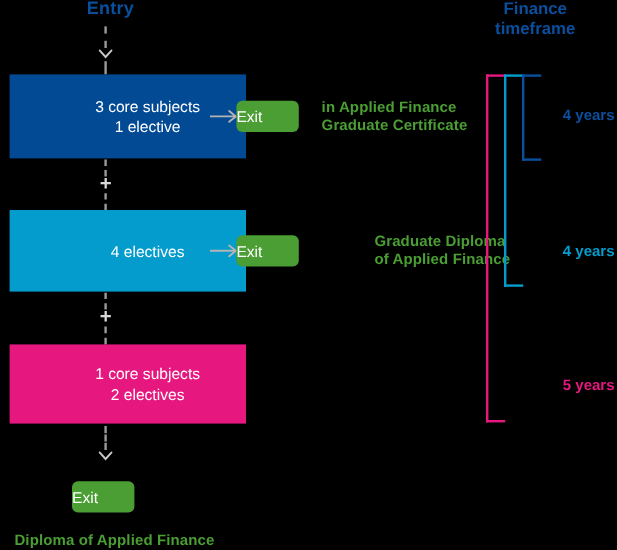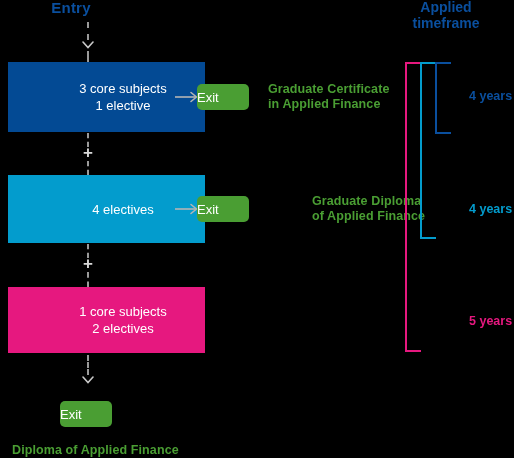--- a/index.html
+++ b/index.html
@@ -14,21 +14,21 @@
     position: relative;
     width: 514px;
     height: 458px;
     background: #000000;
     overflow: hidden;
   }
   .abs { position: absolute; }
 
   
   .entry-label {
-    left: 35px; top: -1px;
+    left: 56px; top: -1px;
     width: 72px;
     text-align: center;
     color: #0a4f9e;
     font-size: 15px;
     font-weight: bold;
     letter-spacing: 0.2px;
   }
   .maxtf-label {
     left: 386px; top: -1px;
     width: 120px;
@@ -119,21 +119,21 @@
   }
 </style>
 </head>
 <body>
 
 <div id="canvas">
 
   <div class="abs entry-label">Entry</div>
 
   <div class="abs maxtf-label">
-    <div>Applied</div>
+    <div>Finance</div>
     <div>timeframe</div>
   </div>
 
   <div class="abs vline" style="left:87px; top:22px; height:18px;"></div>
   <div class="abs chevron" style="left:82px; top:40px;">
     <svg width="12" height="10" viewBox="0 0 12 10">
       <path d="M1 2 L6 7.5 L11 2" fill="none" stroke="#c9c9c9" stroke-width="1.6" stroke-linecap="round"></path>
     </svg>
   </div>
   <div class="abs vline" style="left:87px; top:51px; height:11px;"></div>
@@ -150,22 +150,22 @@
       <line x1="0" y1="6" x2="21" y2="6" stroke="#b4b4b4" stroke-width="1.6"></line>
       <path d="M16 1.5 L21.5 6 L16 10.5" fill="none" stroke="#b4b4b4" stroke-width="1.6" stroke-linecap="round" stroke-linejoin="round"></path>
     </svg>
   </div>
 
   <div class="abs exit-btn" style="left:197px; top:84px;">
     <span>Exit</span>
   </div>
 
   <div class="abs award-label" style="left:268px; top:82px;">
+    <div>in Applied Finance</div>
     <div>Graduate Certificate</div>
-    <div>in Applied Finance</div>
   </div>
 
   <div class="abs vline" style="left:87px; top:133px; height:14px;"></div>
   <div class="abs plus" style="left:80px; top:146px;">+</div>
   <div class="abs vline" style="left:87px; top:161px; height:14px;"></div>
 
   <div class="abs stage-box box-cyan" style="top:175px; height:68px;">
     <div>
       <div>4 electives</div>
     </div>

